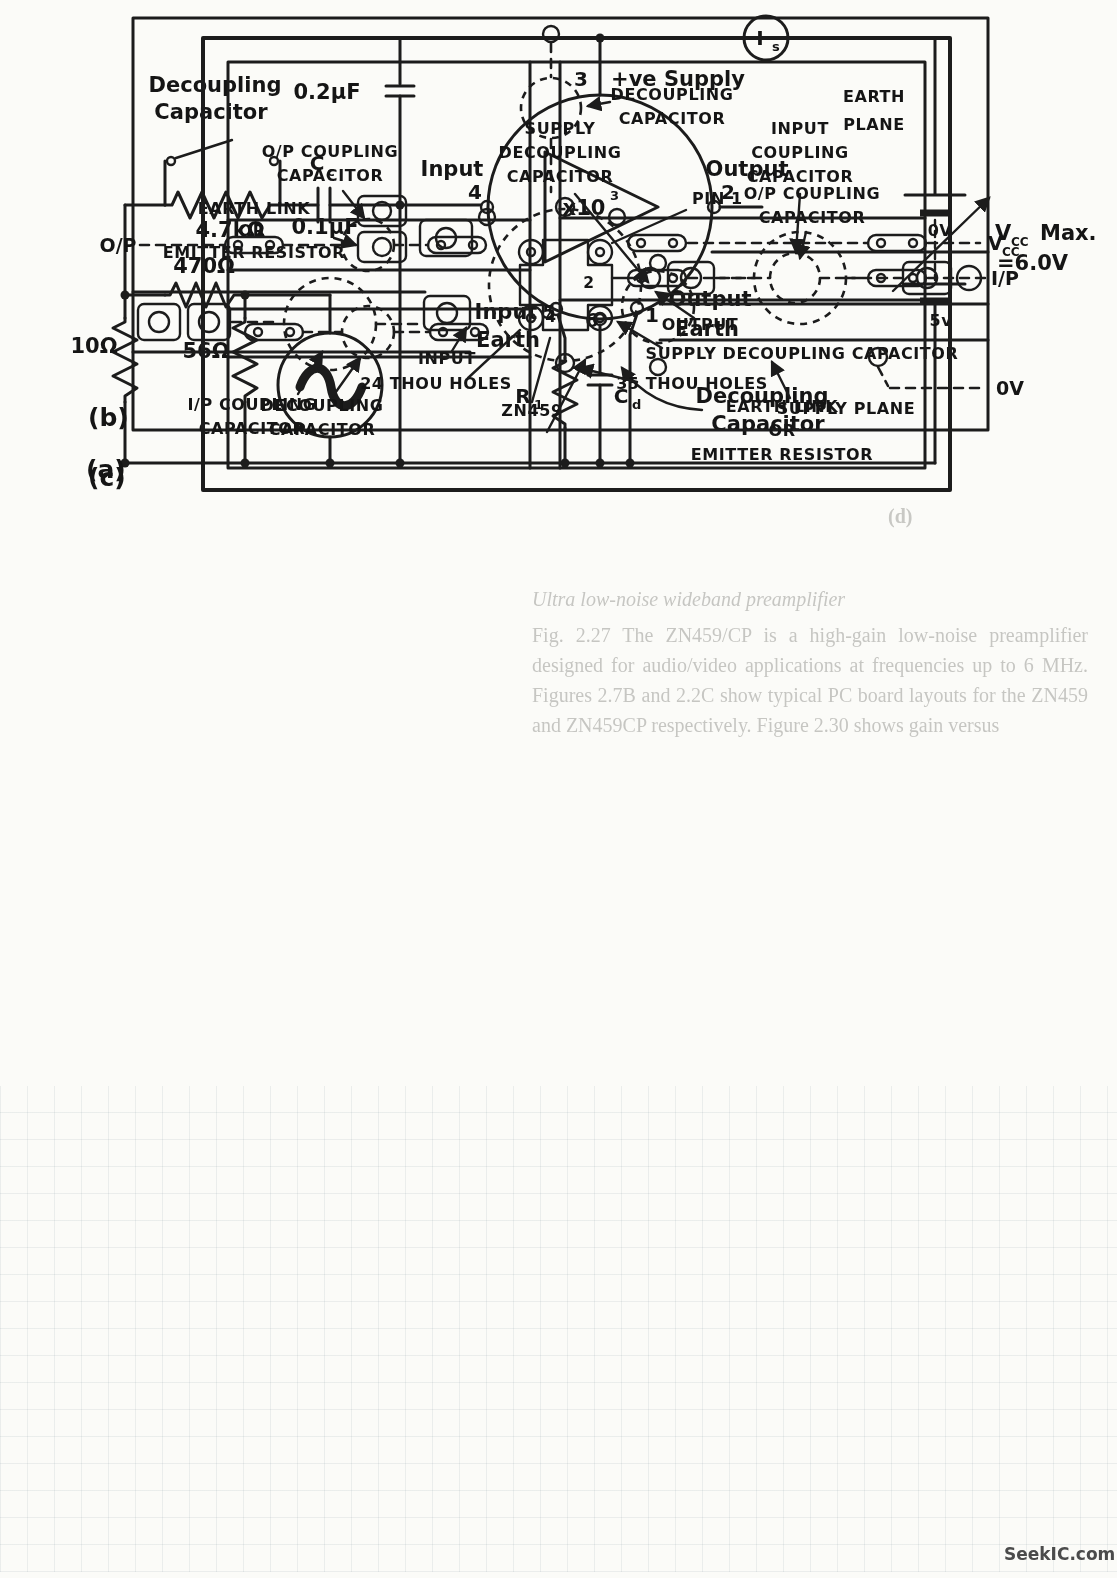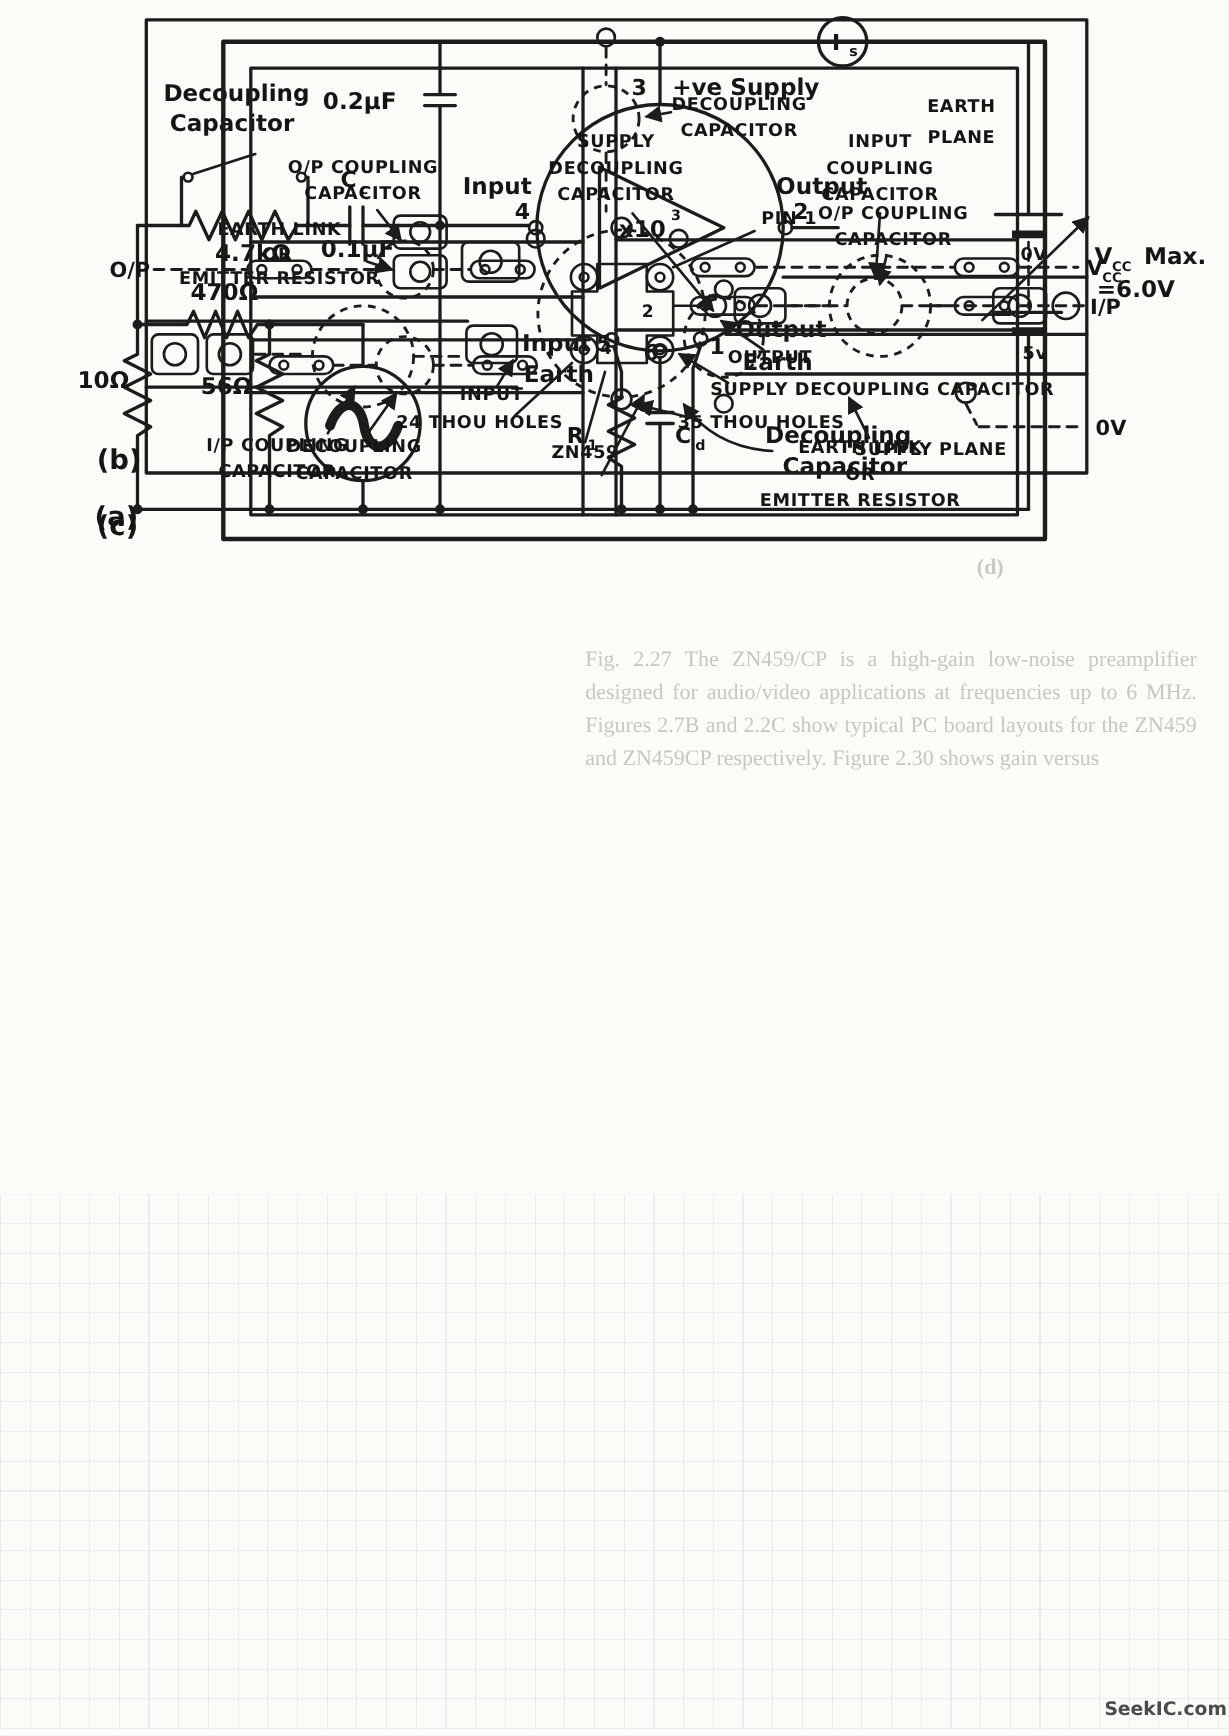--- a/index.html
+++ b/index.html
@@ -52,20 +52,21 @@
     font-size:17px; font-weight:700; color:#4b4b4b;
   }
 </style>
 </head>
 <body>
 
 <div class="page">
 
   <div class="bleed-d">(d)</div>
   <div class="bleed">
+    <div class="h">Ultra low-noise wideband preamplifier</div>
     <div>Fig. 2.27 The ZN459/CP is a high-gain low-noise preamplifier designed for audio/video applications at frequencies up to 6 MHz. Figures 2.7B and 2.2C show typical PC board layouts for the ZN459 and ZN459CP respectively. Figure 2.30 shows gain versus</div>
   </div>
   <div class="grid-bleed"></div>
 
   <svg id="svgA" width="1117" height="560" viewBox="0 0 1117 560">
     <defs>
       <marker id="arwA" viewBox="0 0 10 10" refX="8.5" refY="5" markerWidth="6.5" markerHeight="6.5" orient="auto-start-reverse">
         <path d="M0,0 L10,5 L0,10 z" fill="#1c1c1c"></path>
       </marker>
     </defs>

